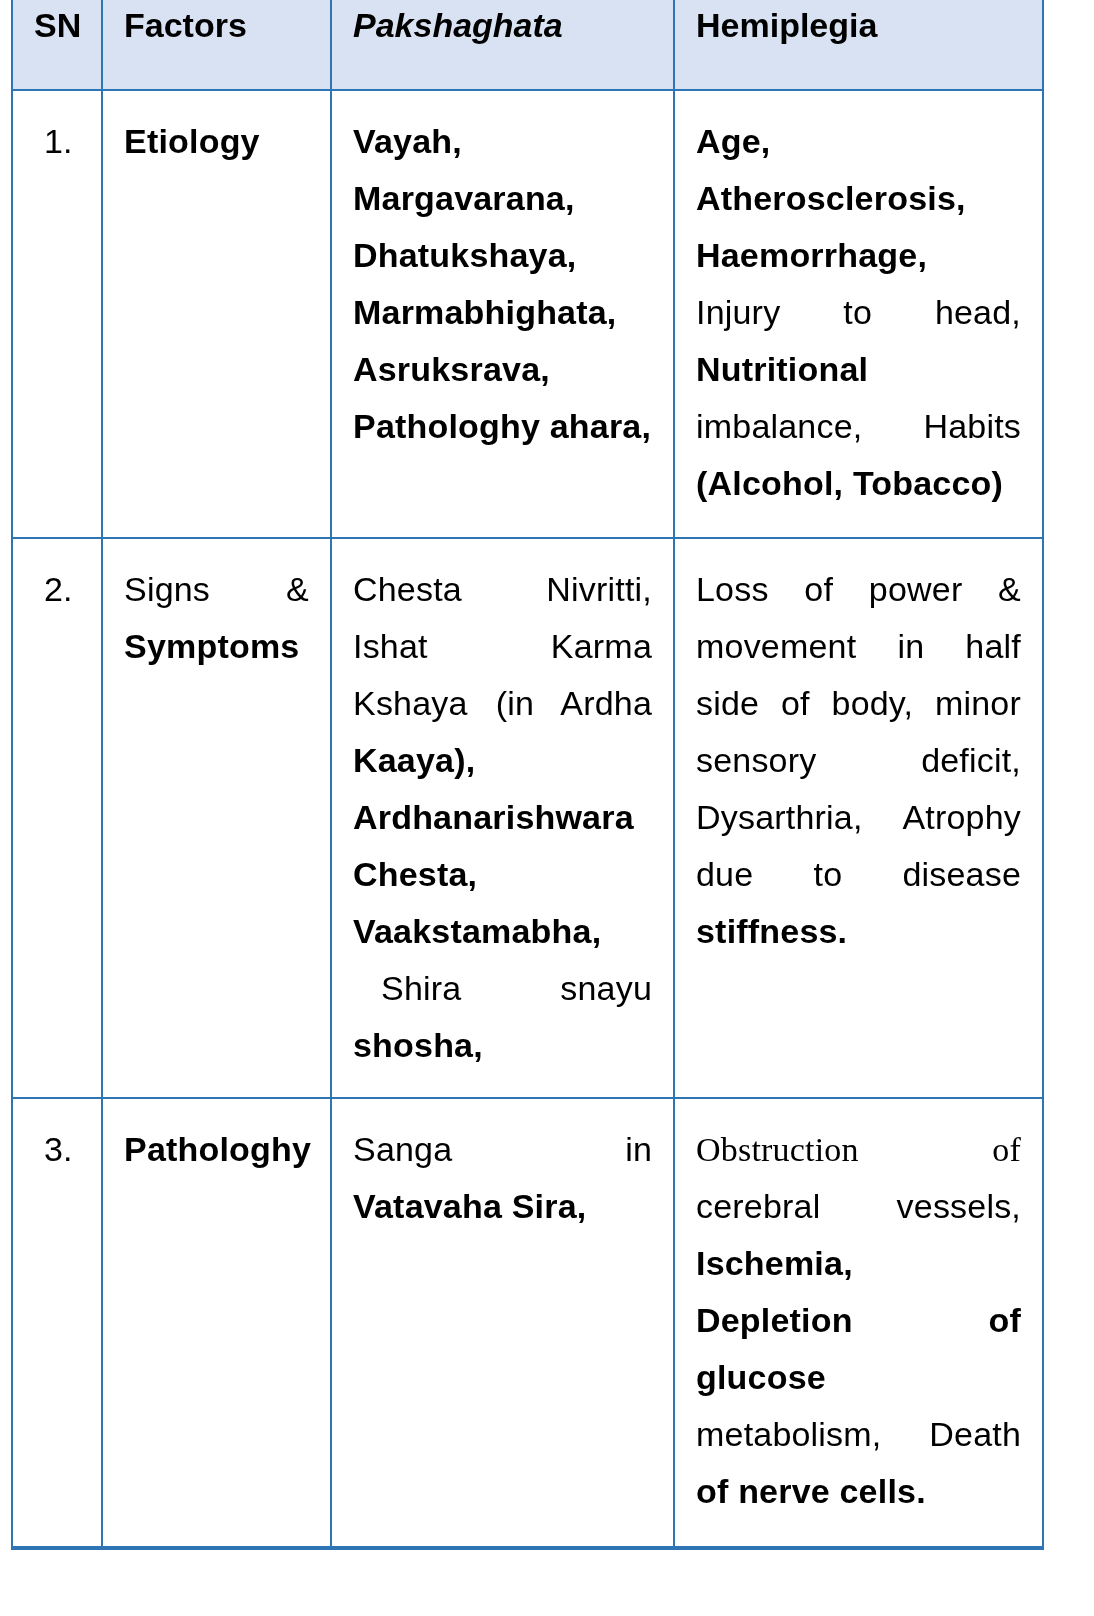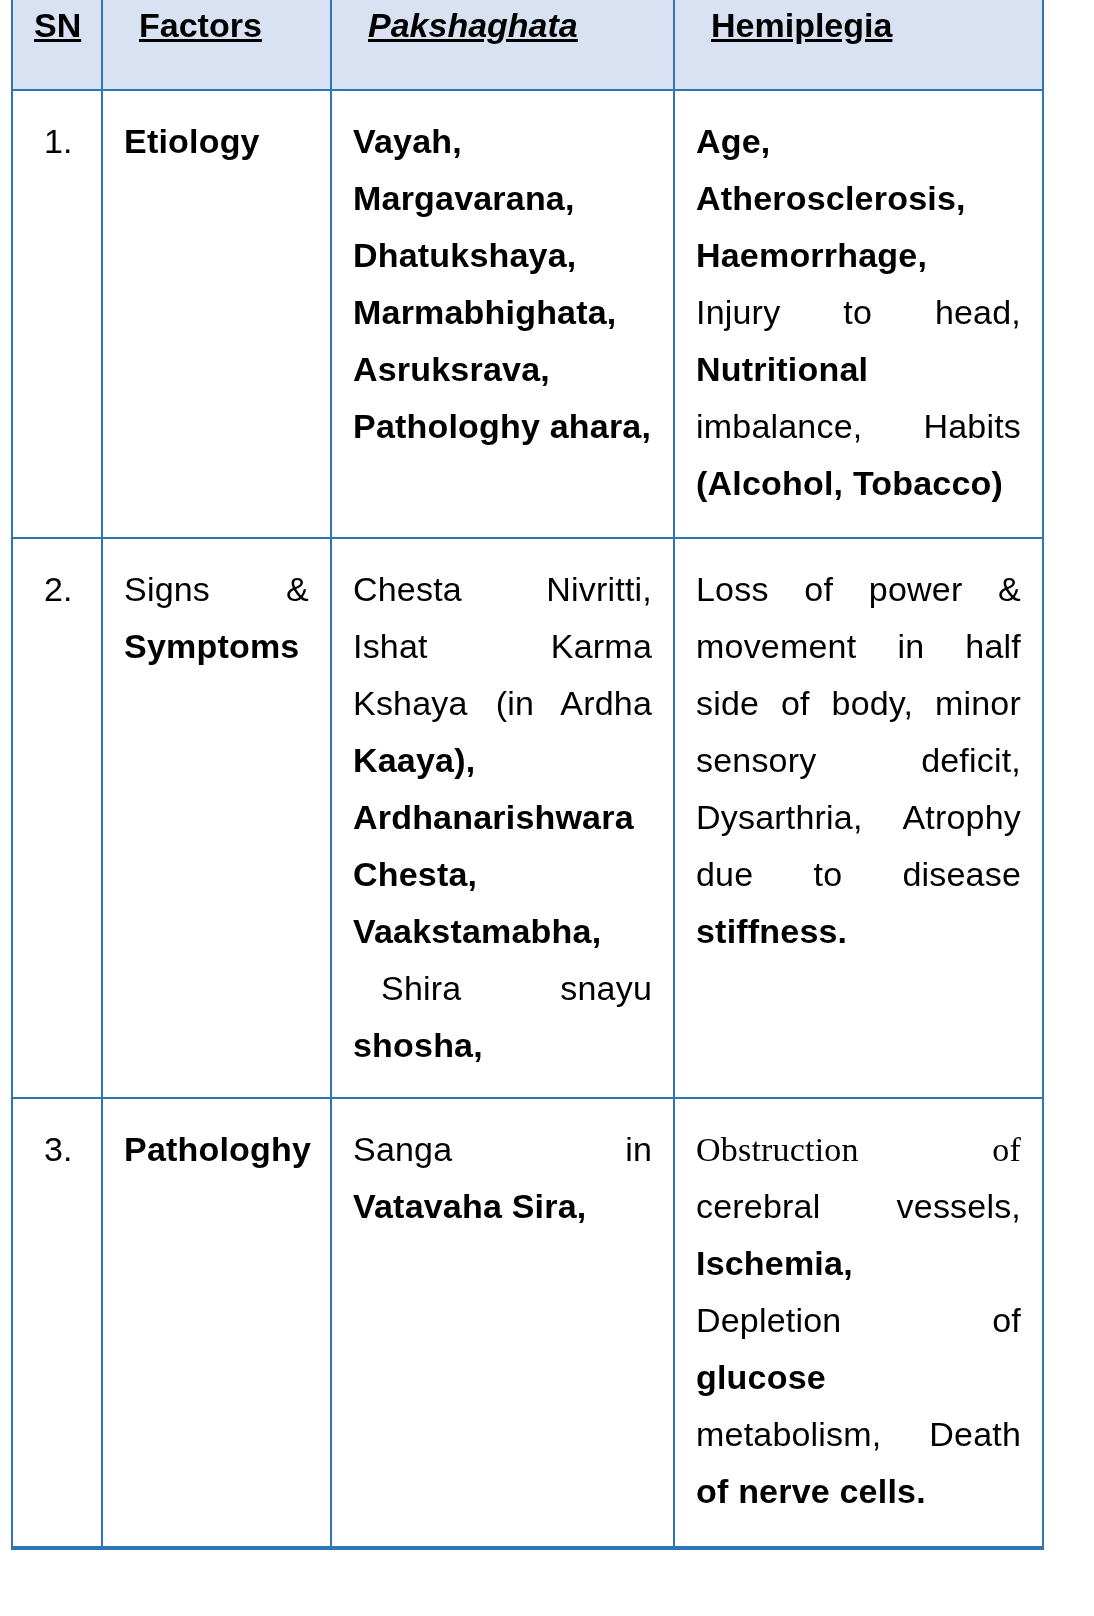--- a/index.html
+++ b/index.html
@@ -39,24 +39,23 @@
       background: #d9e2f3;
       height: 89px;
       text-align: left;
       font-weight: bold;
       font-size: 34px;
       line-height: 50px;
     }
     .head-row th .h {
       display: block;
       padding-top: 0px;
-      text-decoration: underline;
     }
     .head-row th.sn .h { padding-left: 21px; }
-    .head-row th .h.pad { padding-left: 21px; padding-right: 10px; margin-left: 15px; }
+    .head-row th .h.pad { padding-left: 21px; padding-right: 10px; }
     .head-row th .h.italic { font-style: italic; }
 
     .cell {
       font-size: 34px;
       line-height: 57px;
       padding: 22px 21px 0 21px;
       text-align: justify;
       text-align-last: left;
       letter-spacing: 0.2px;
     }
@@ -189,21 +188,21 @@
           <div class="cell">
         <span class="line" style="white-space: normal; overflow: hidden; height: 57px;">Sanga in</span>
         <span class="line end">Vatavaha Sira,</span>
       </div>
         </td>
       <td>
           <div class="cell">
         <span class="line" style="white-space: normal; overflow: hidden; height: 57px; font-family: Liberation Serif, serif;">Obstruction of</span>
         <span class="line" style="white-space: normal; overflow: hidden; height: 57px;">cerebral vessels,</span>
         <span class="line end">Ischemia,</span>
-        <span class="line" style="white-space: normal; overflow: hidden; height: 57px;">Depletion of</span>
+        <span class="line" style="white-space: normal; overflow: hidden; height: 57px; font-weight: bold;">Depletion of</span>
         <span class="line end">glucose</span>
         <span class="line" style="white-space: normal; overflow: hidden; height: 57px;">metabolism, Death</span>
         <span class="line end">of nerve cells.</span>
       </div>
         </td>
     </tr>
   </tbody>
 </table>
 
 </body></html>

